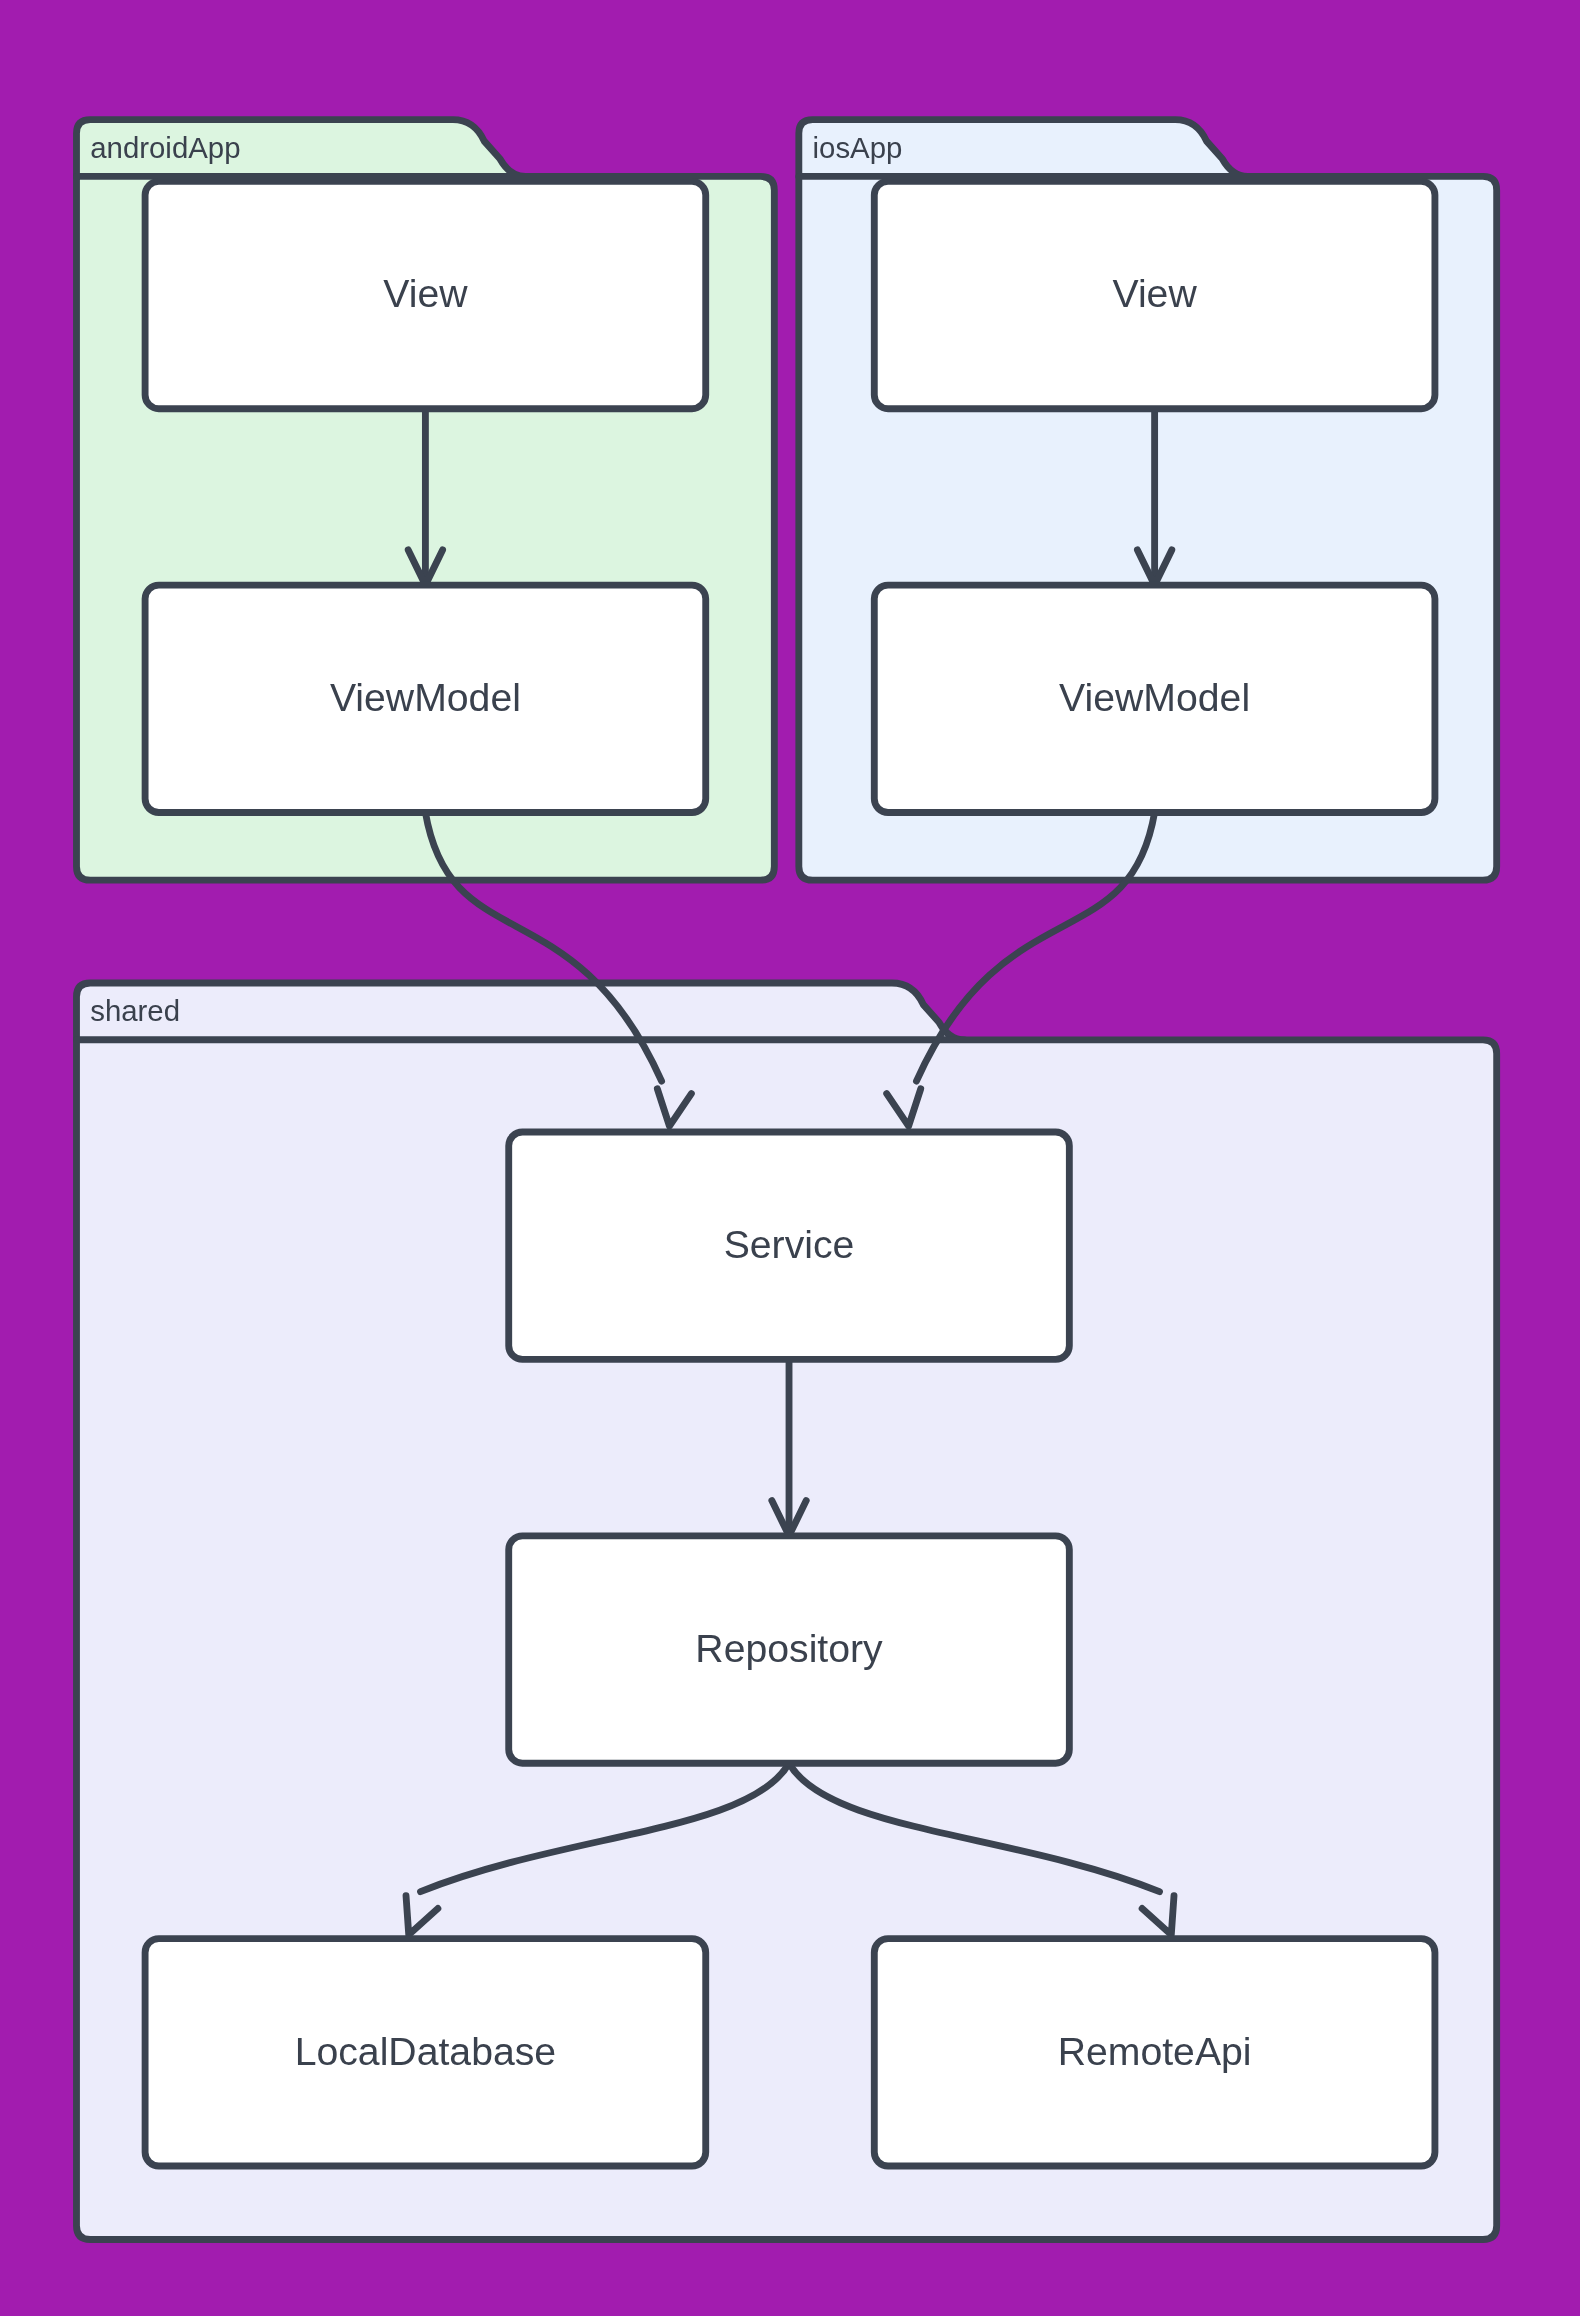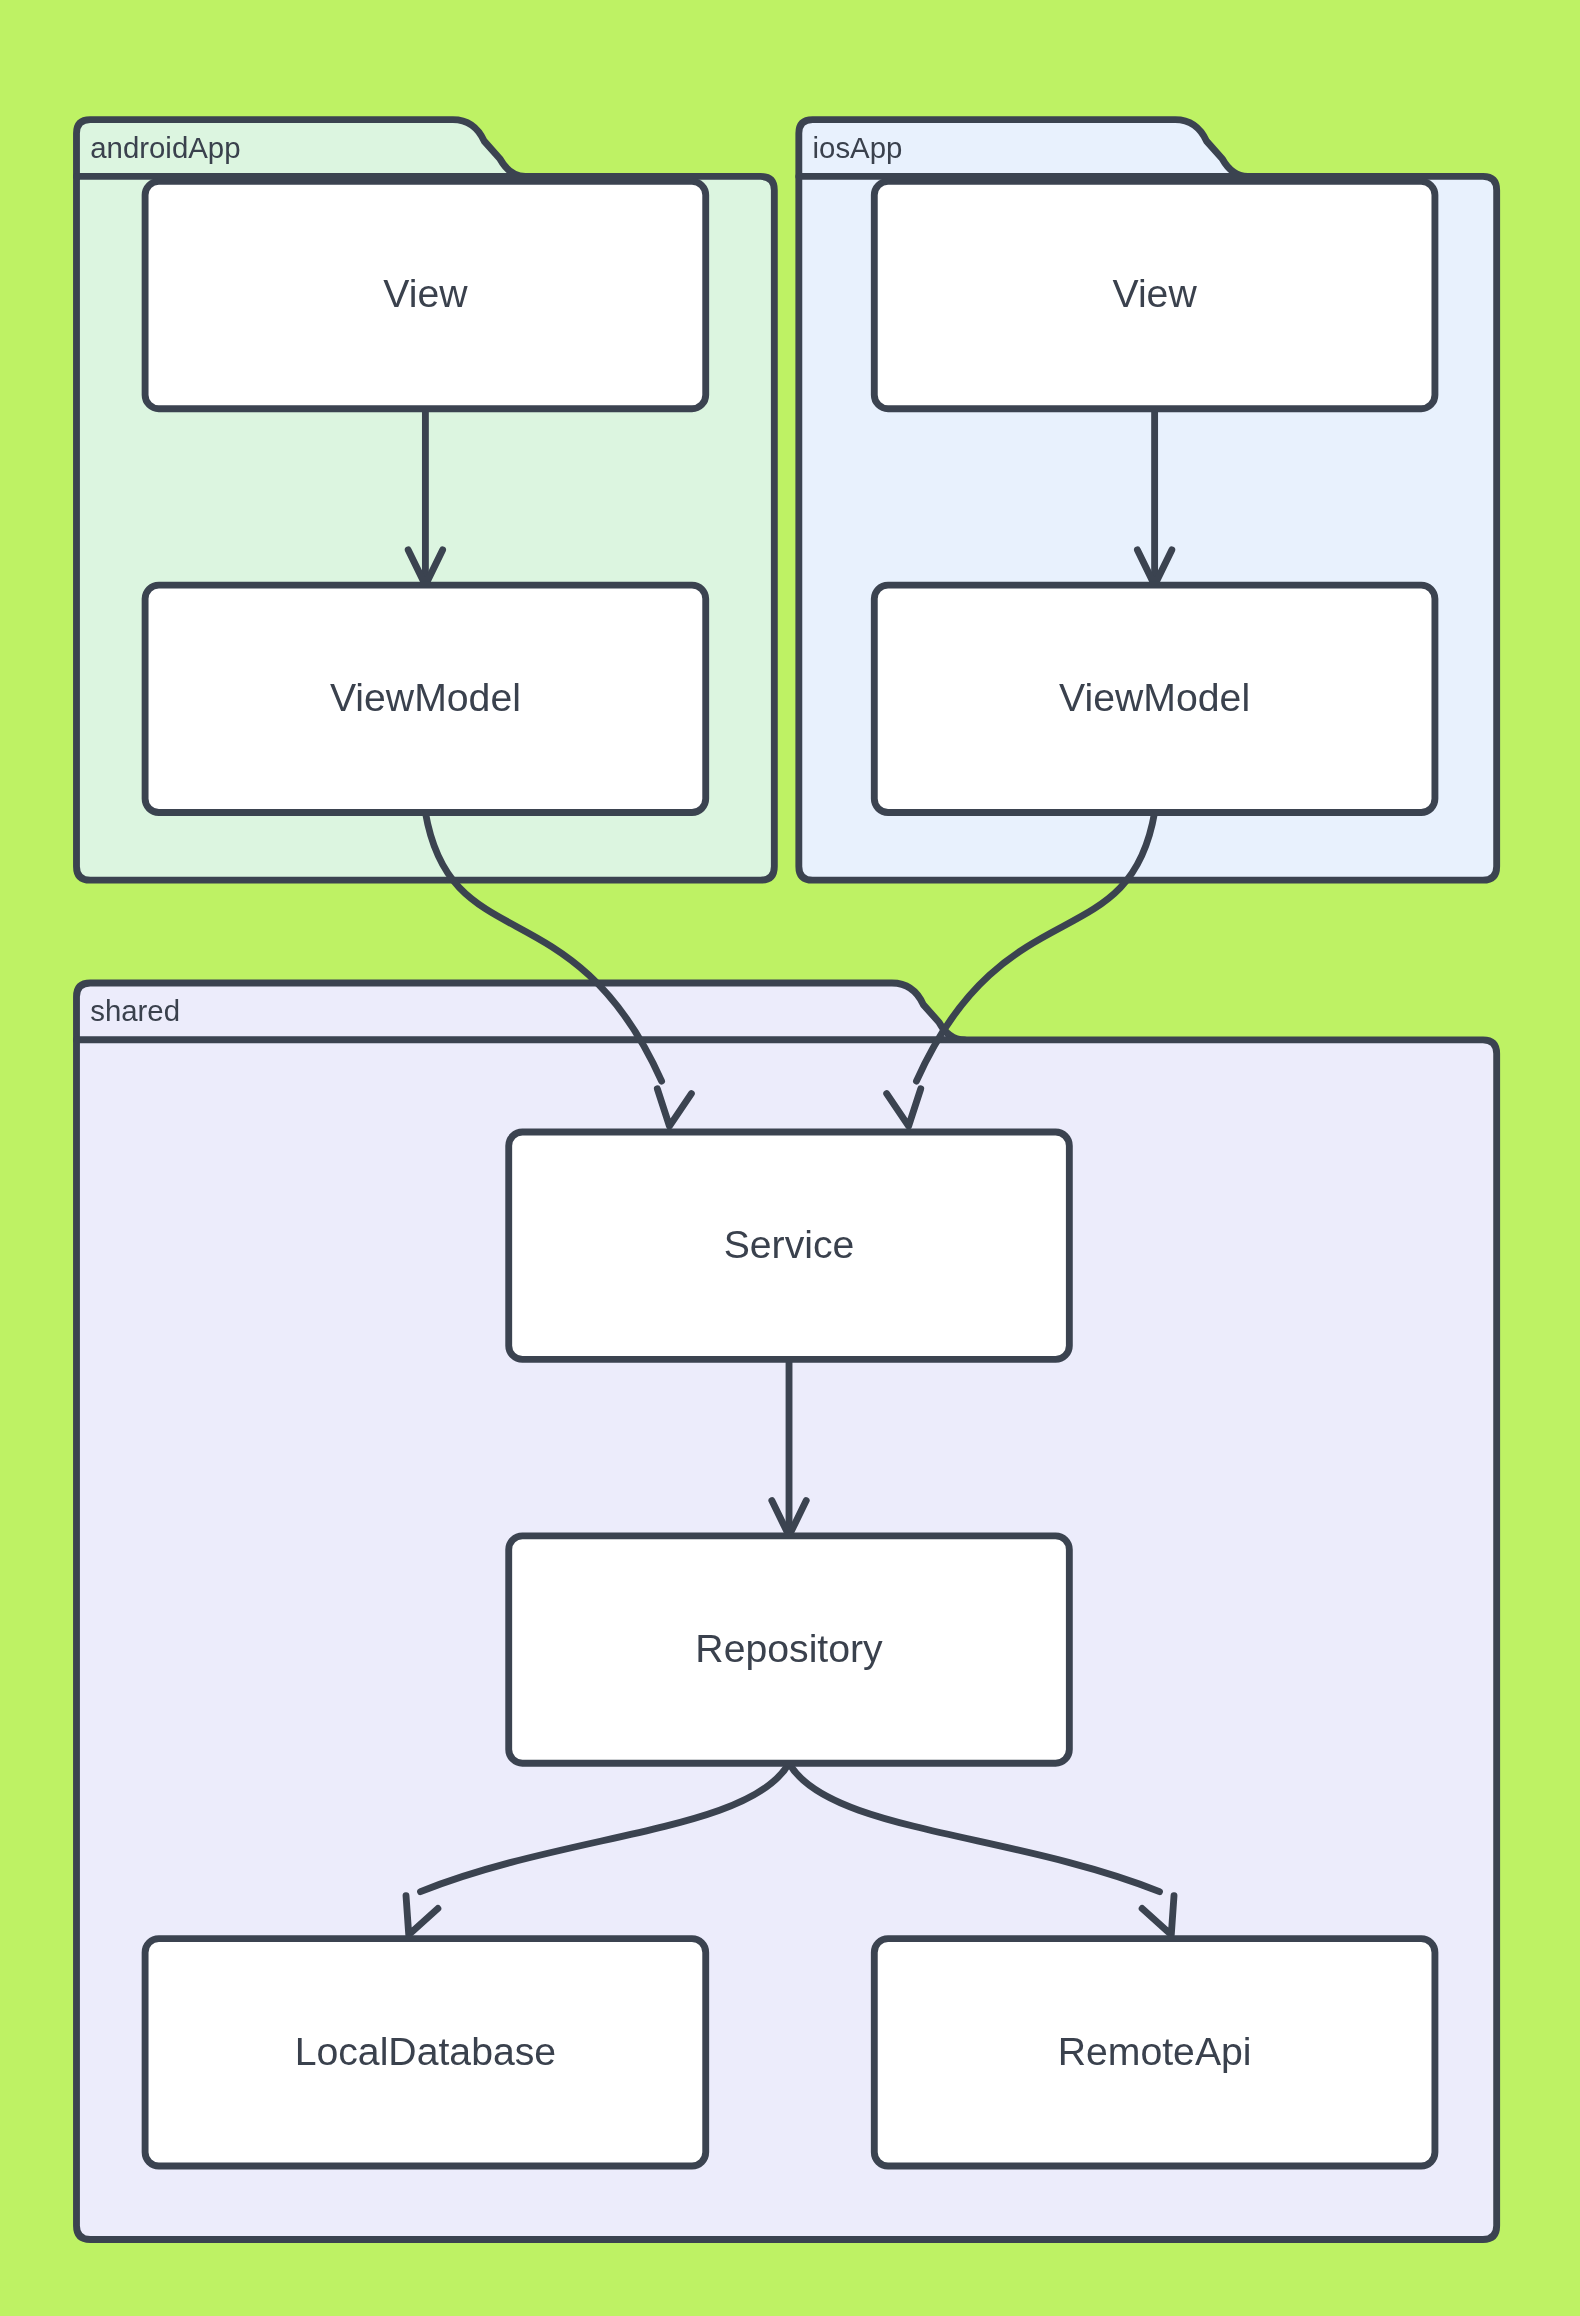--- a/index.html
+++ b/index.html
@@ -10,21 +10,21 @@
   body {
     width: 1581px;
     height: 2316px;
     font-family: "Liberation Sans", sans-serif;
     overflow: hidden;
   }
   #diagram-root {
     position: relative;
     width: 1581px;
     height: 2316px;
-    background: #bef264;
+    background: #a21caf;
   }
   #diagram-svg {
     position: absolute;
     top: 0;
     left: 0;
     width: 1581px;
     height: 2316px;
     display: block;
   }
   .cluster-label-text,

